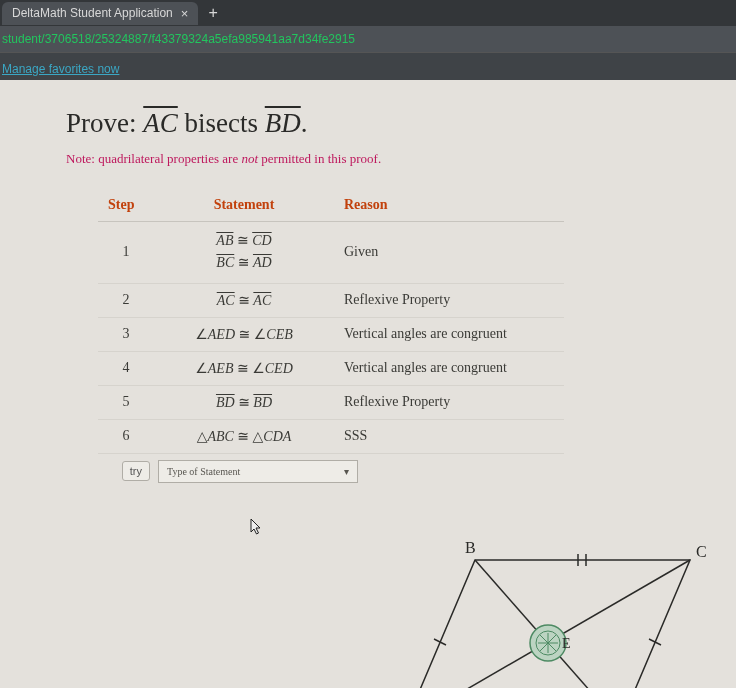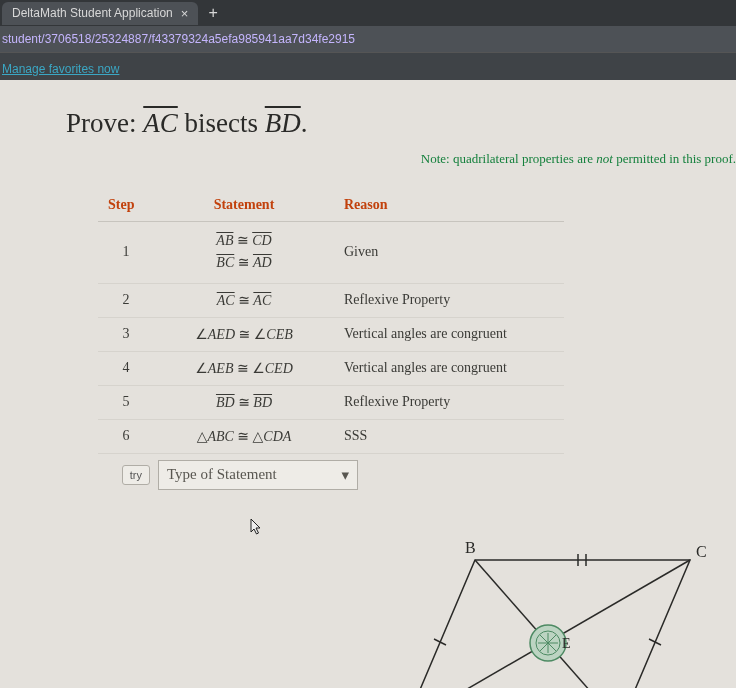--- a/index.html
+++ b/index.html
@@ -27,21 +27,21 @@
     display: flex;
     align-items: center;
     gap: 4px;
     border-top-left-radius: 6px;
     border-top-right-radius: 6px;
   }
   .tab .close { font-size: 13px; cursor: pointer; margin-left: 4px; }
   .tab-plus { color: #d8d8d8; font-size: 16px; padding: 0 10px; font-family: Arial, sans-serif; cursor:pointer;}
   .url-bar {
     background: #4d5156;
-    color: #c4b5fd;
+    color: #22c55e;
     font-size: 12px;
     font-family: Arial, sans-serif;
     padding: 6px 0 6px 2px;
     height: 26px;
     line-height: 14px;
   }
   .fav-bar {
     background: #3f4347;
     height: 28px;
     padding: 6px 0 6px 2px;
@@ -63,23 +63,22 @@
     background: #e4e1dc;
     padding: 28px 0 0 66px;
   }
   .prove {
     font-size: 27px;
     color: #2a2a28;
   }
   .bar { text-decoration: overline; }
   .note {
     font-size: 13px;
-    color: #15803d;
+    color: #be185d;
     margin-top: 12px;
-    text-align: right;
   }
   .proof-table {
     margin-top: 22px;
     margin-left: 32px;
     border-collapse: collapse;
   }
   .proof-table th {
     font-size: 14px;
     font-weight: bold;
     color: #c2410c;
@@ -106,21 +105,21 @@
     font-size: 11px;
     color: #555;
     background: #eeece7;
     border: 1px solid #b0ada6;
     border-radius: 3px;
     padding: 3px 7px;
     cursor: pointer;
   }
   .type-select {
     width: 200px;
-    font-size: 15px;
+    font-size: 10px;
     color: #585650;
     background: #eeece7;
     border: 1px solid #b0ada6;
     padding: 5px 8px;
     display: inline-flex;
     justify-content: space-between;
     align-items: center;
     cursor: pointer;
     gap: 28px;
   }

